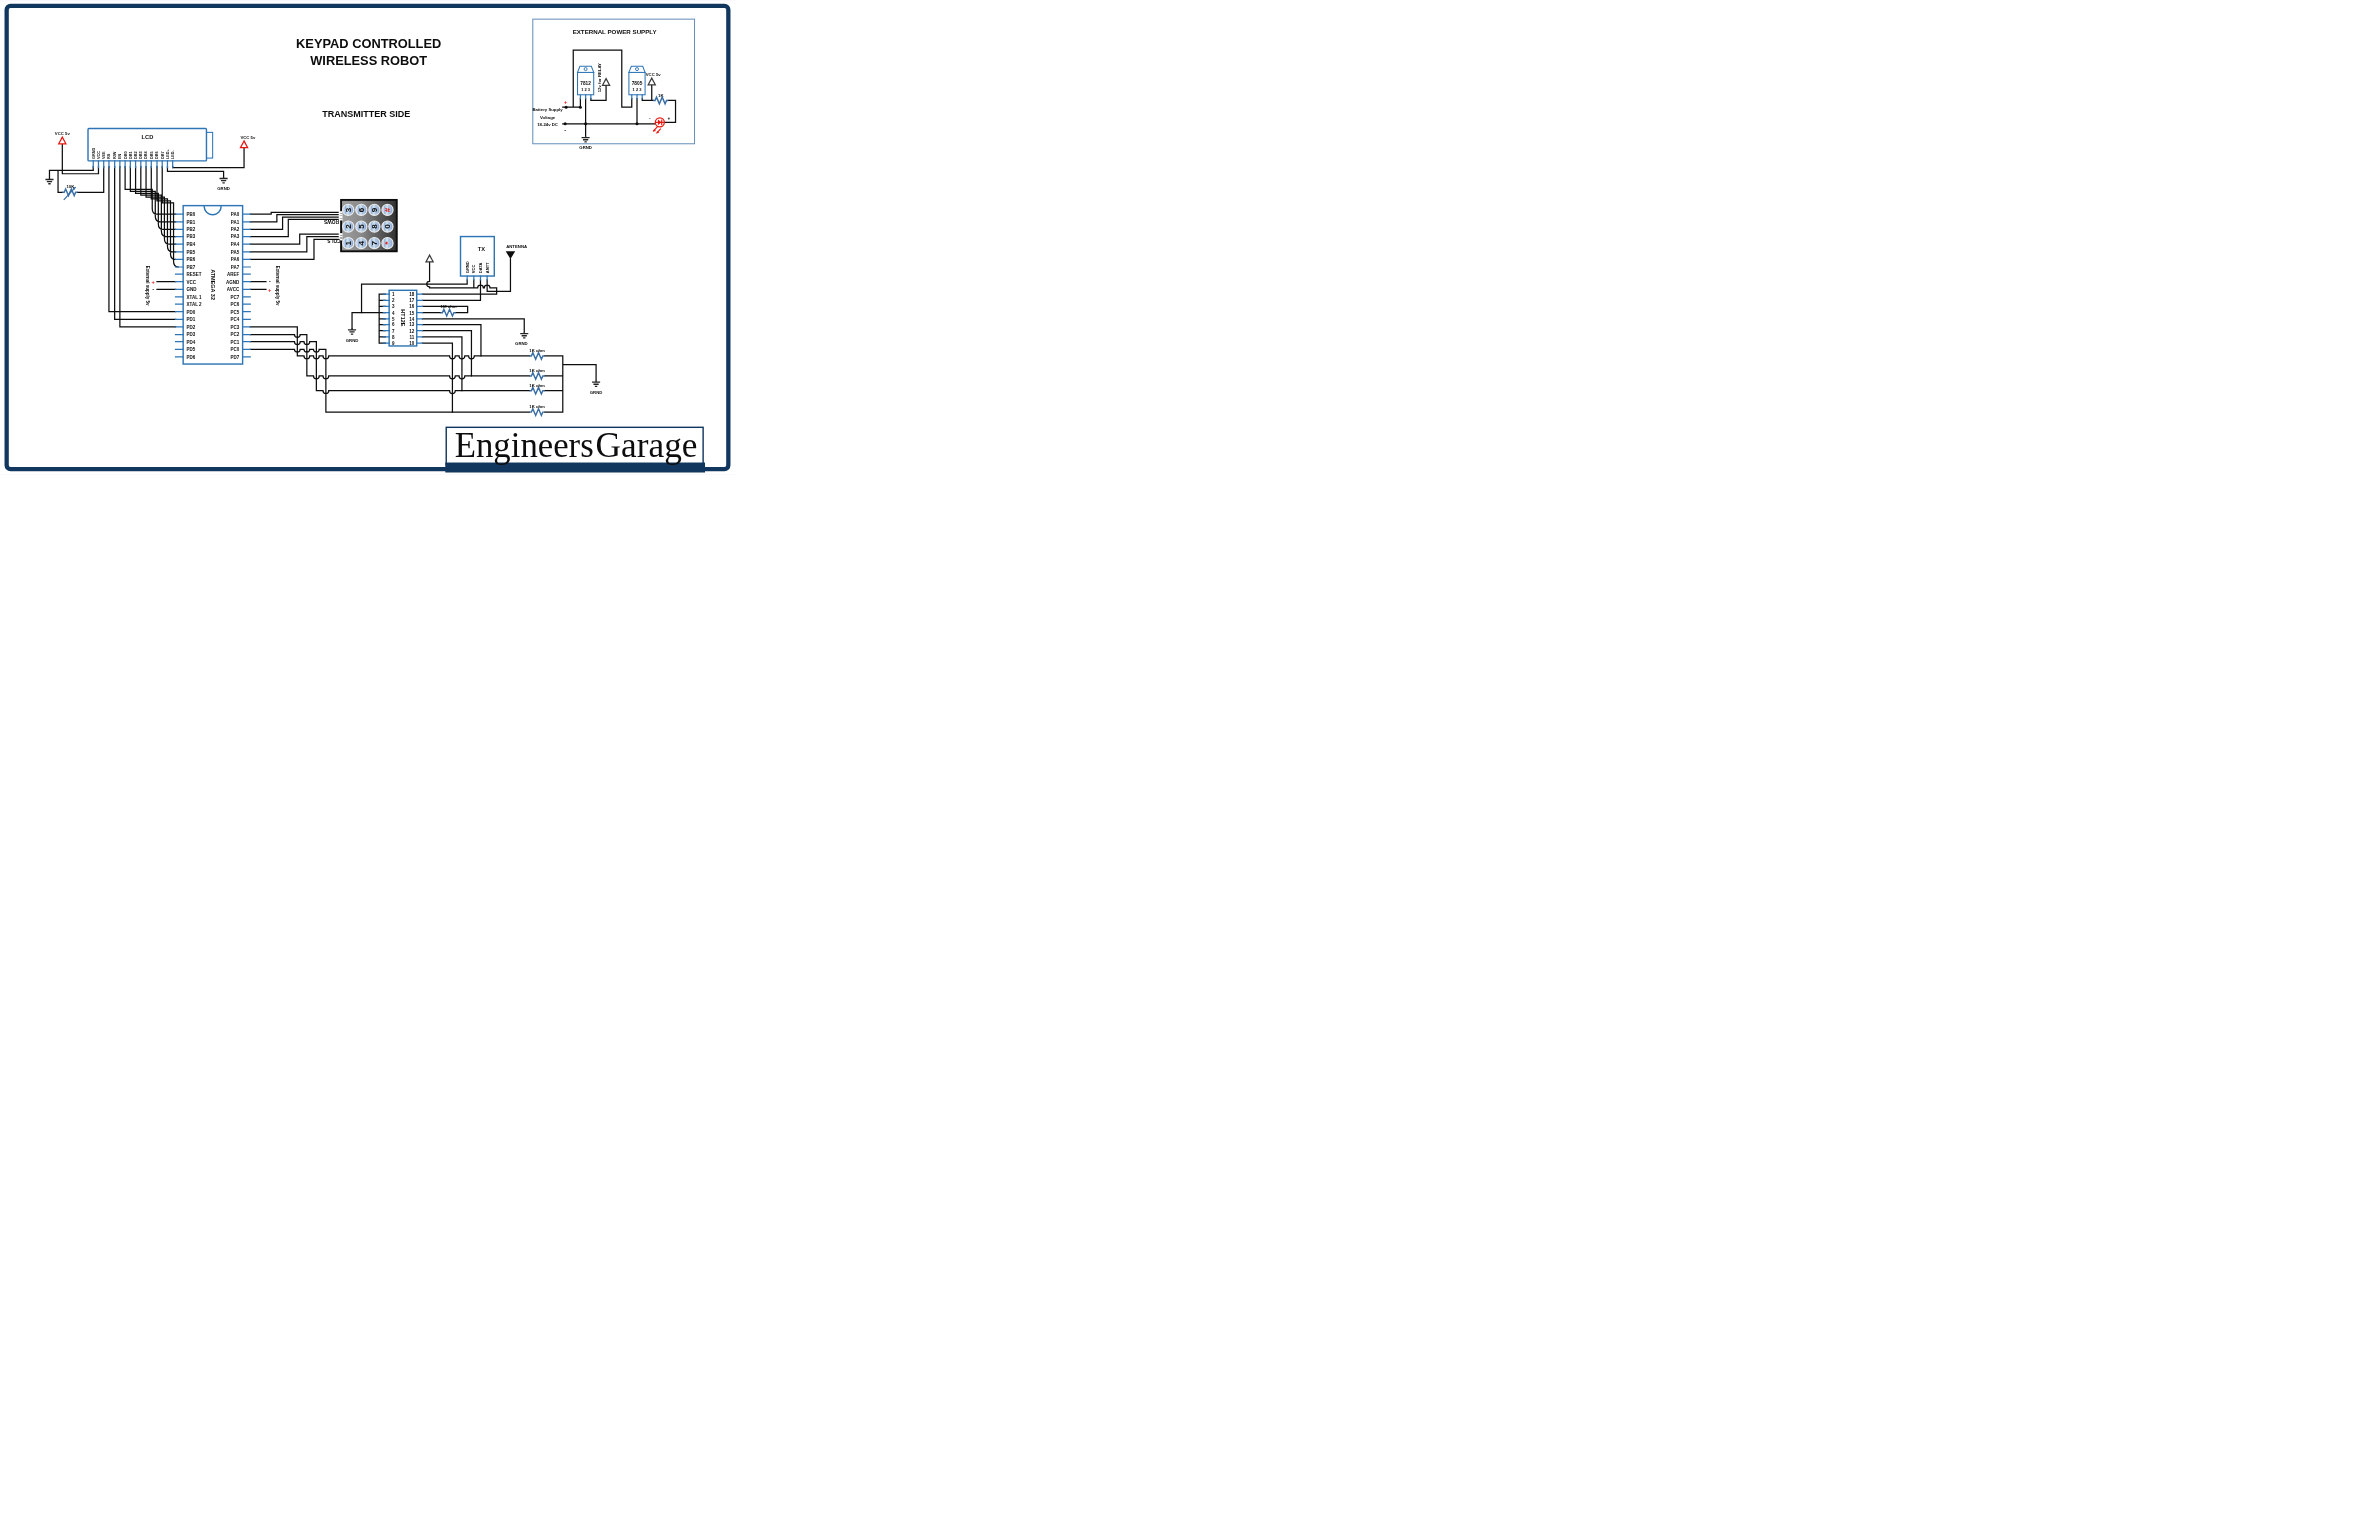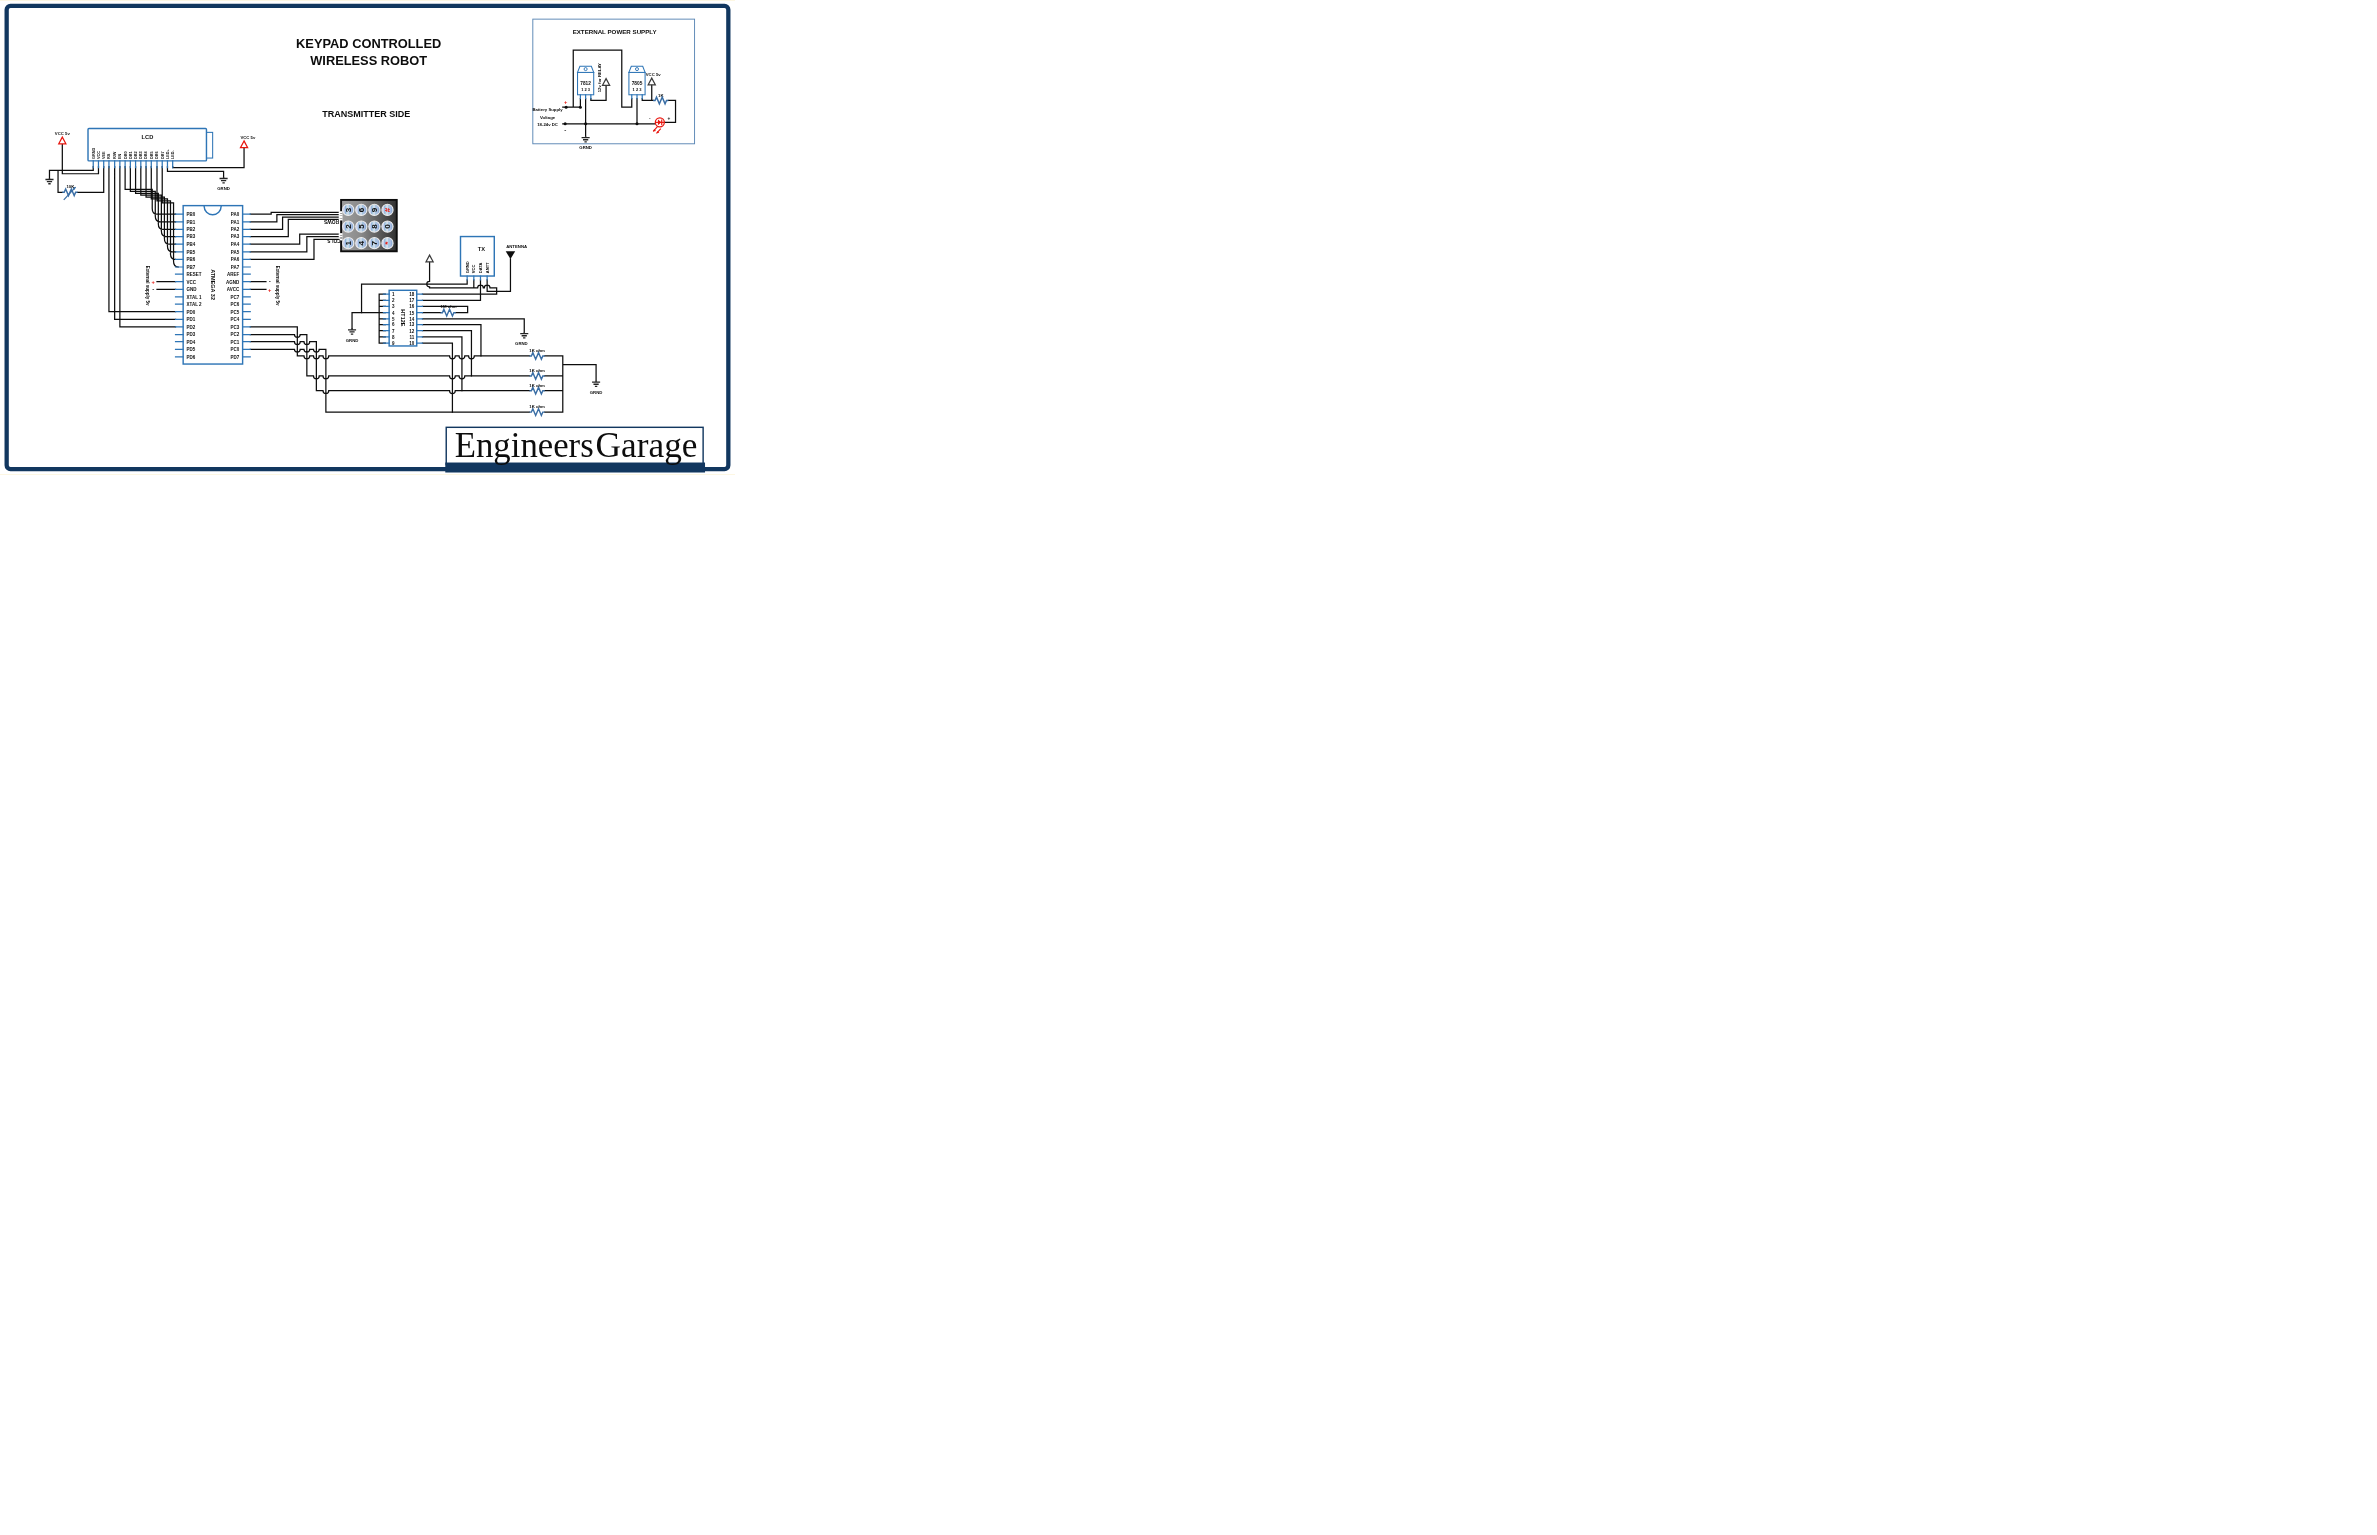--- a/index.html
+++ b/index.html
@@ -1,16 +1,16 @@
 <!DOCTYPE html>
 <html style="font-size:7.6px"><head>
 <meta charset="utf-8">
 <style>
   html,body{margin:0;padding:0;background:#fff;}
-  .page{width:735px;height:475px;position:relative;background:#eab308;}
+  .page{width:735px;height:475px;position:relative;background:#c4b5fd;}
   svg{display:block;}
   text{font-family:"Liberation Sans","DejaVu Sans",sans-serif;fill:#0d0d0d;}
   .b{font-weight:bold;}
   .t8{font-size:8px;}  .t85{font-size:8.5px;} .t9{font-size:9px;} .t95{font-size:9.5px;}
   .t10{font-size:10px;} .t11{font-size:11.5px;} .t12{font-size:12px;} .t13{font-size:13px;}
   .t17{font-size:17px;} .t19{font-size:19px;} .t27{font-size:27px;}
   .red{fill:#e8150d;}
   .w{fill:none;stroke:#0d0d0d;stroke-width:2.6;stroke-linecap:square;}
   .stub{fill:none;stroke:#2e75b6;stroke-width:2.6;stroke-linecap:square;}
   .chip{fill:#ffffff;stroke:#2e75b6;stroke-width:3;}

